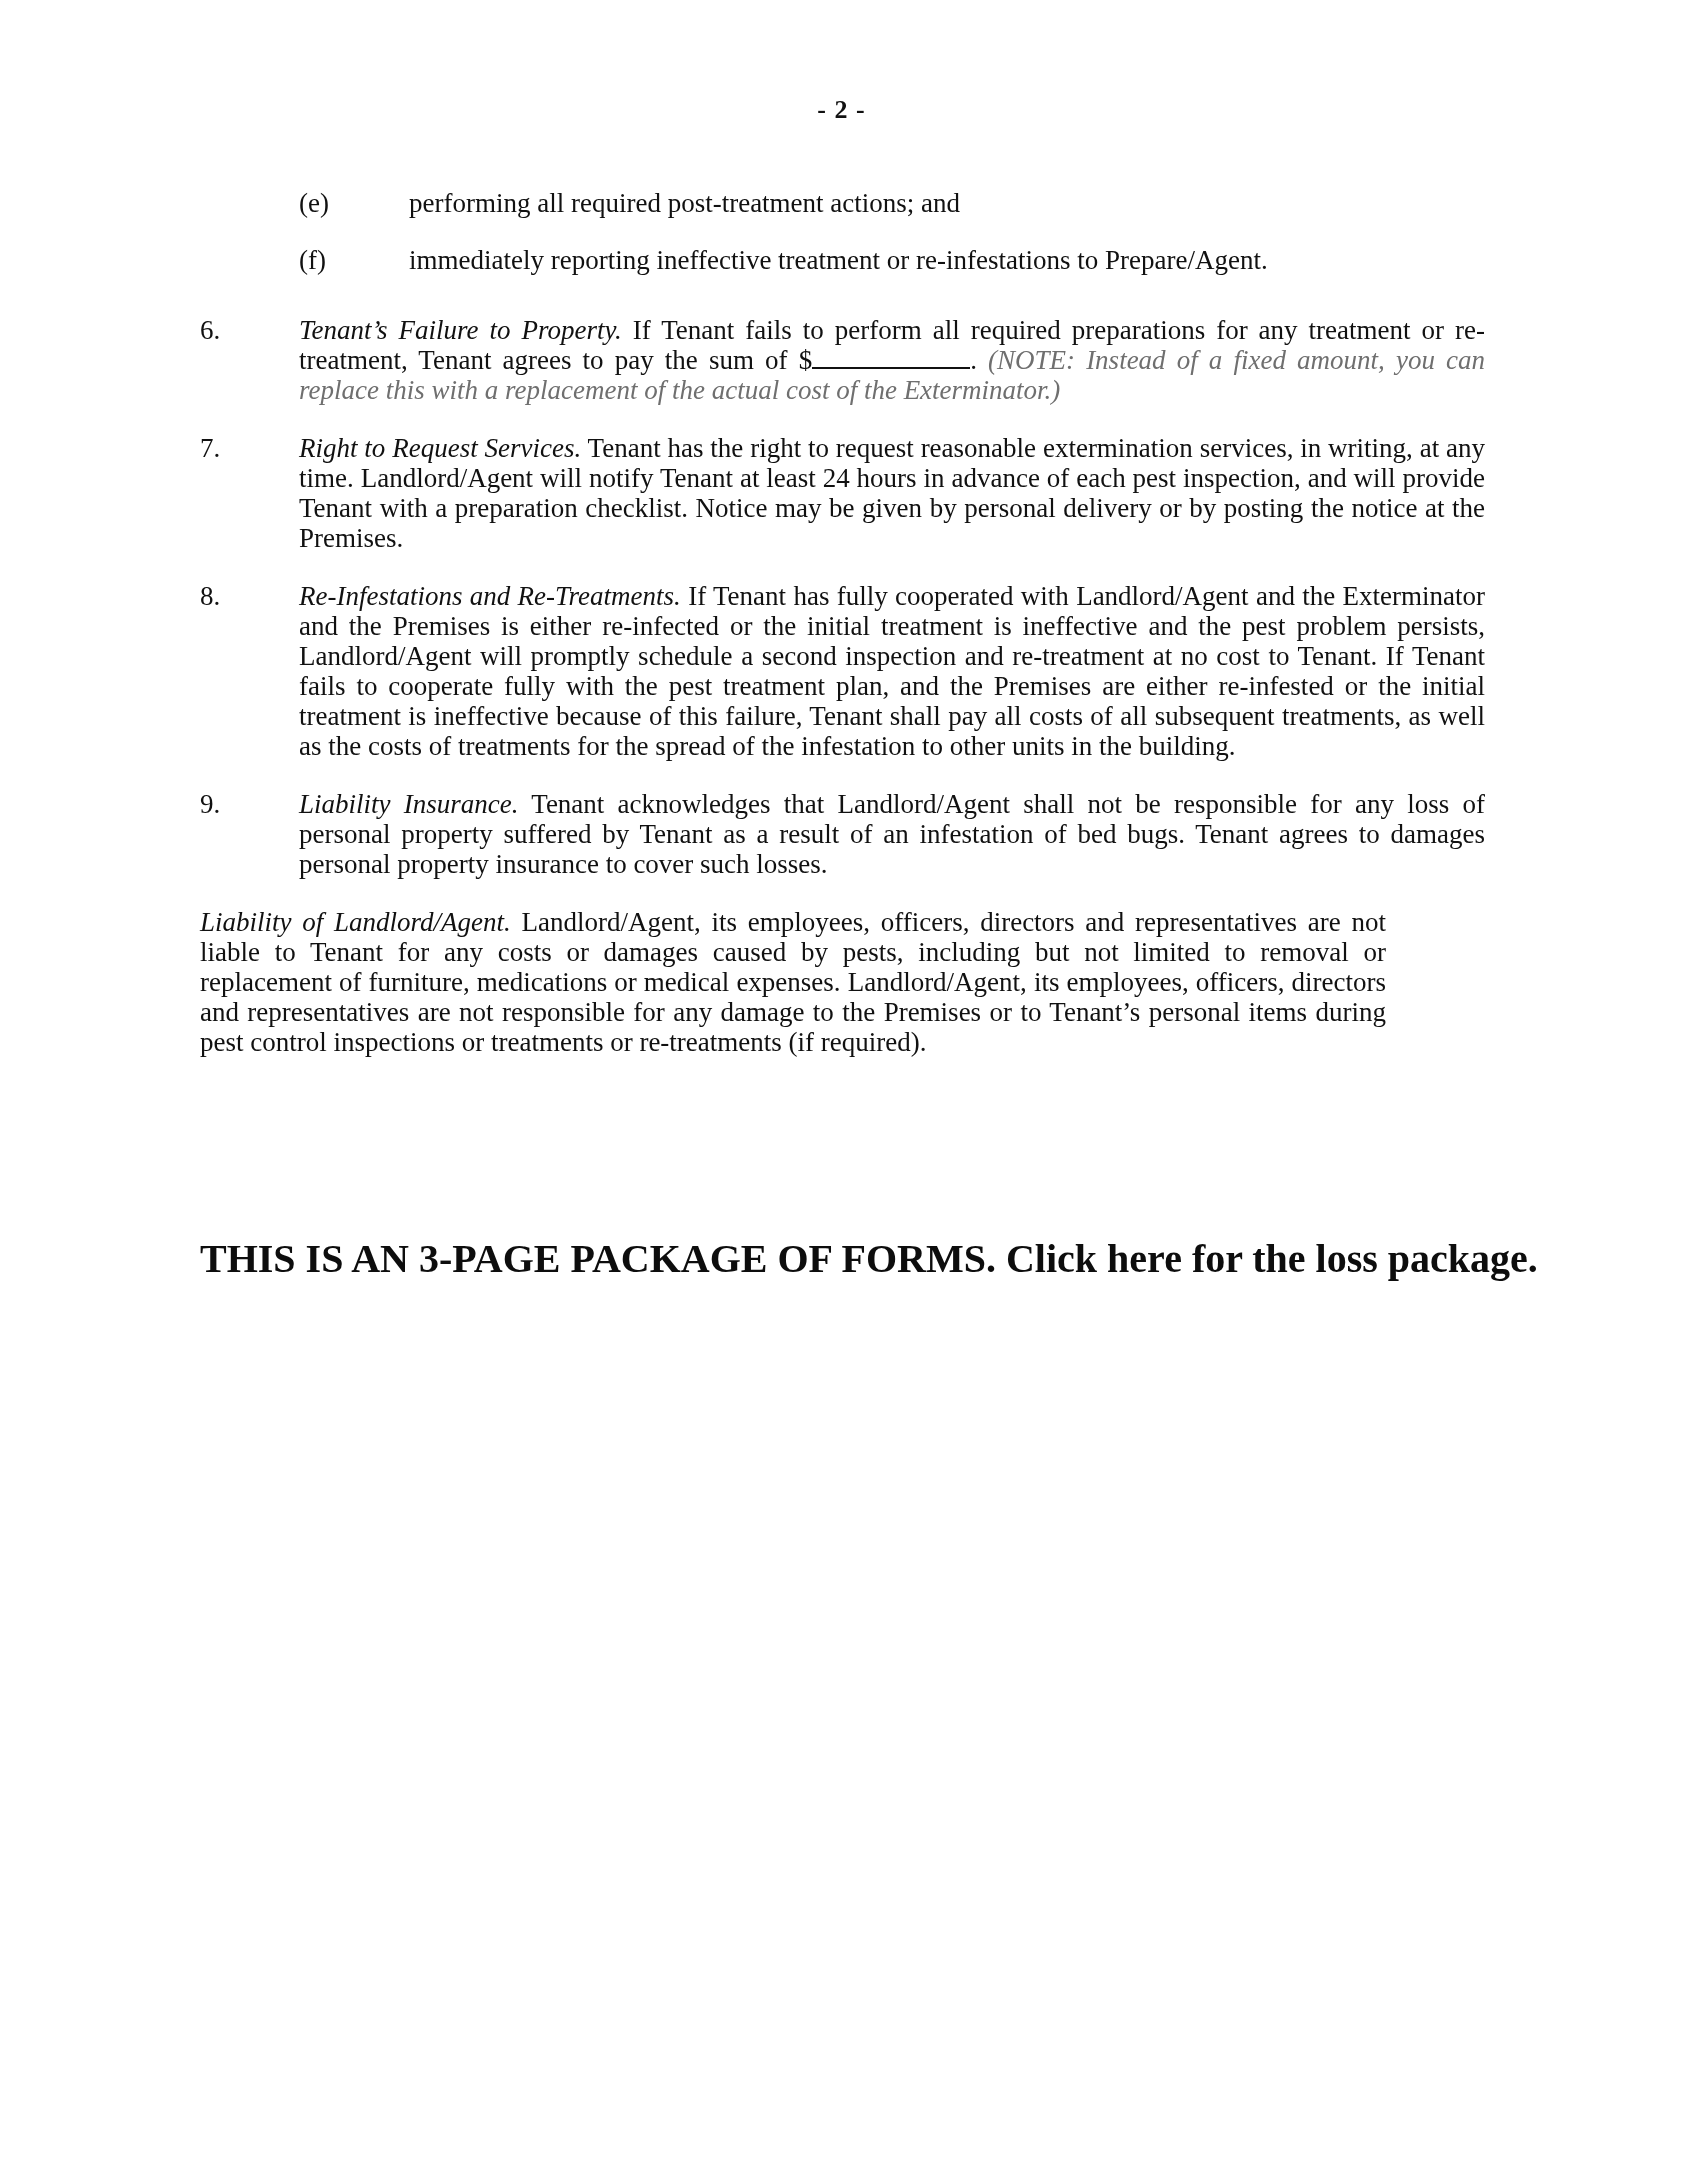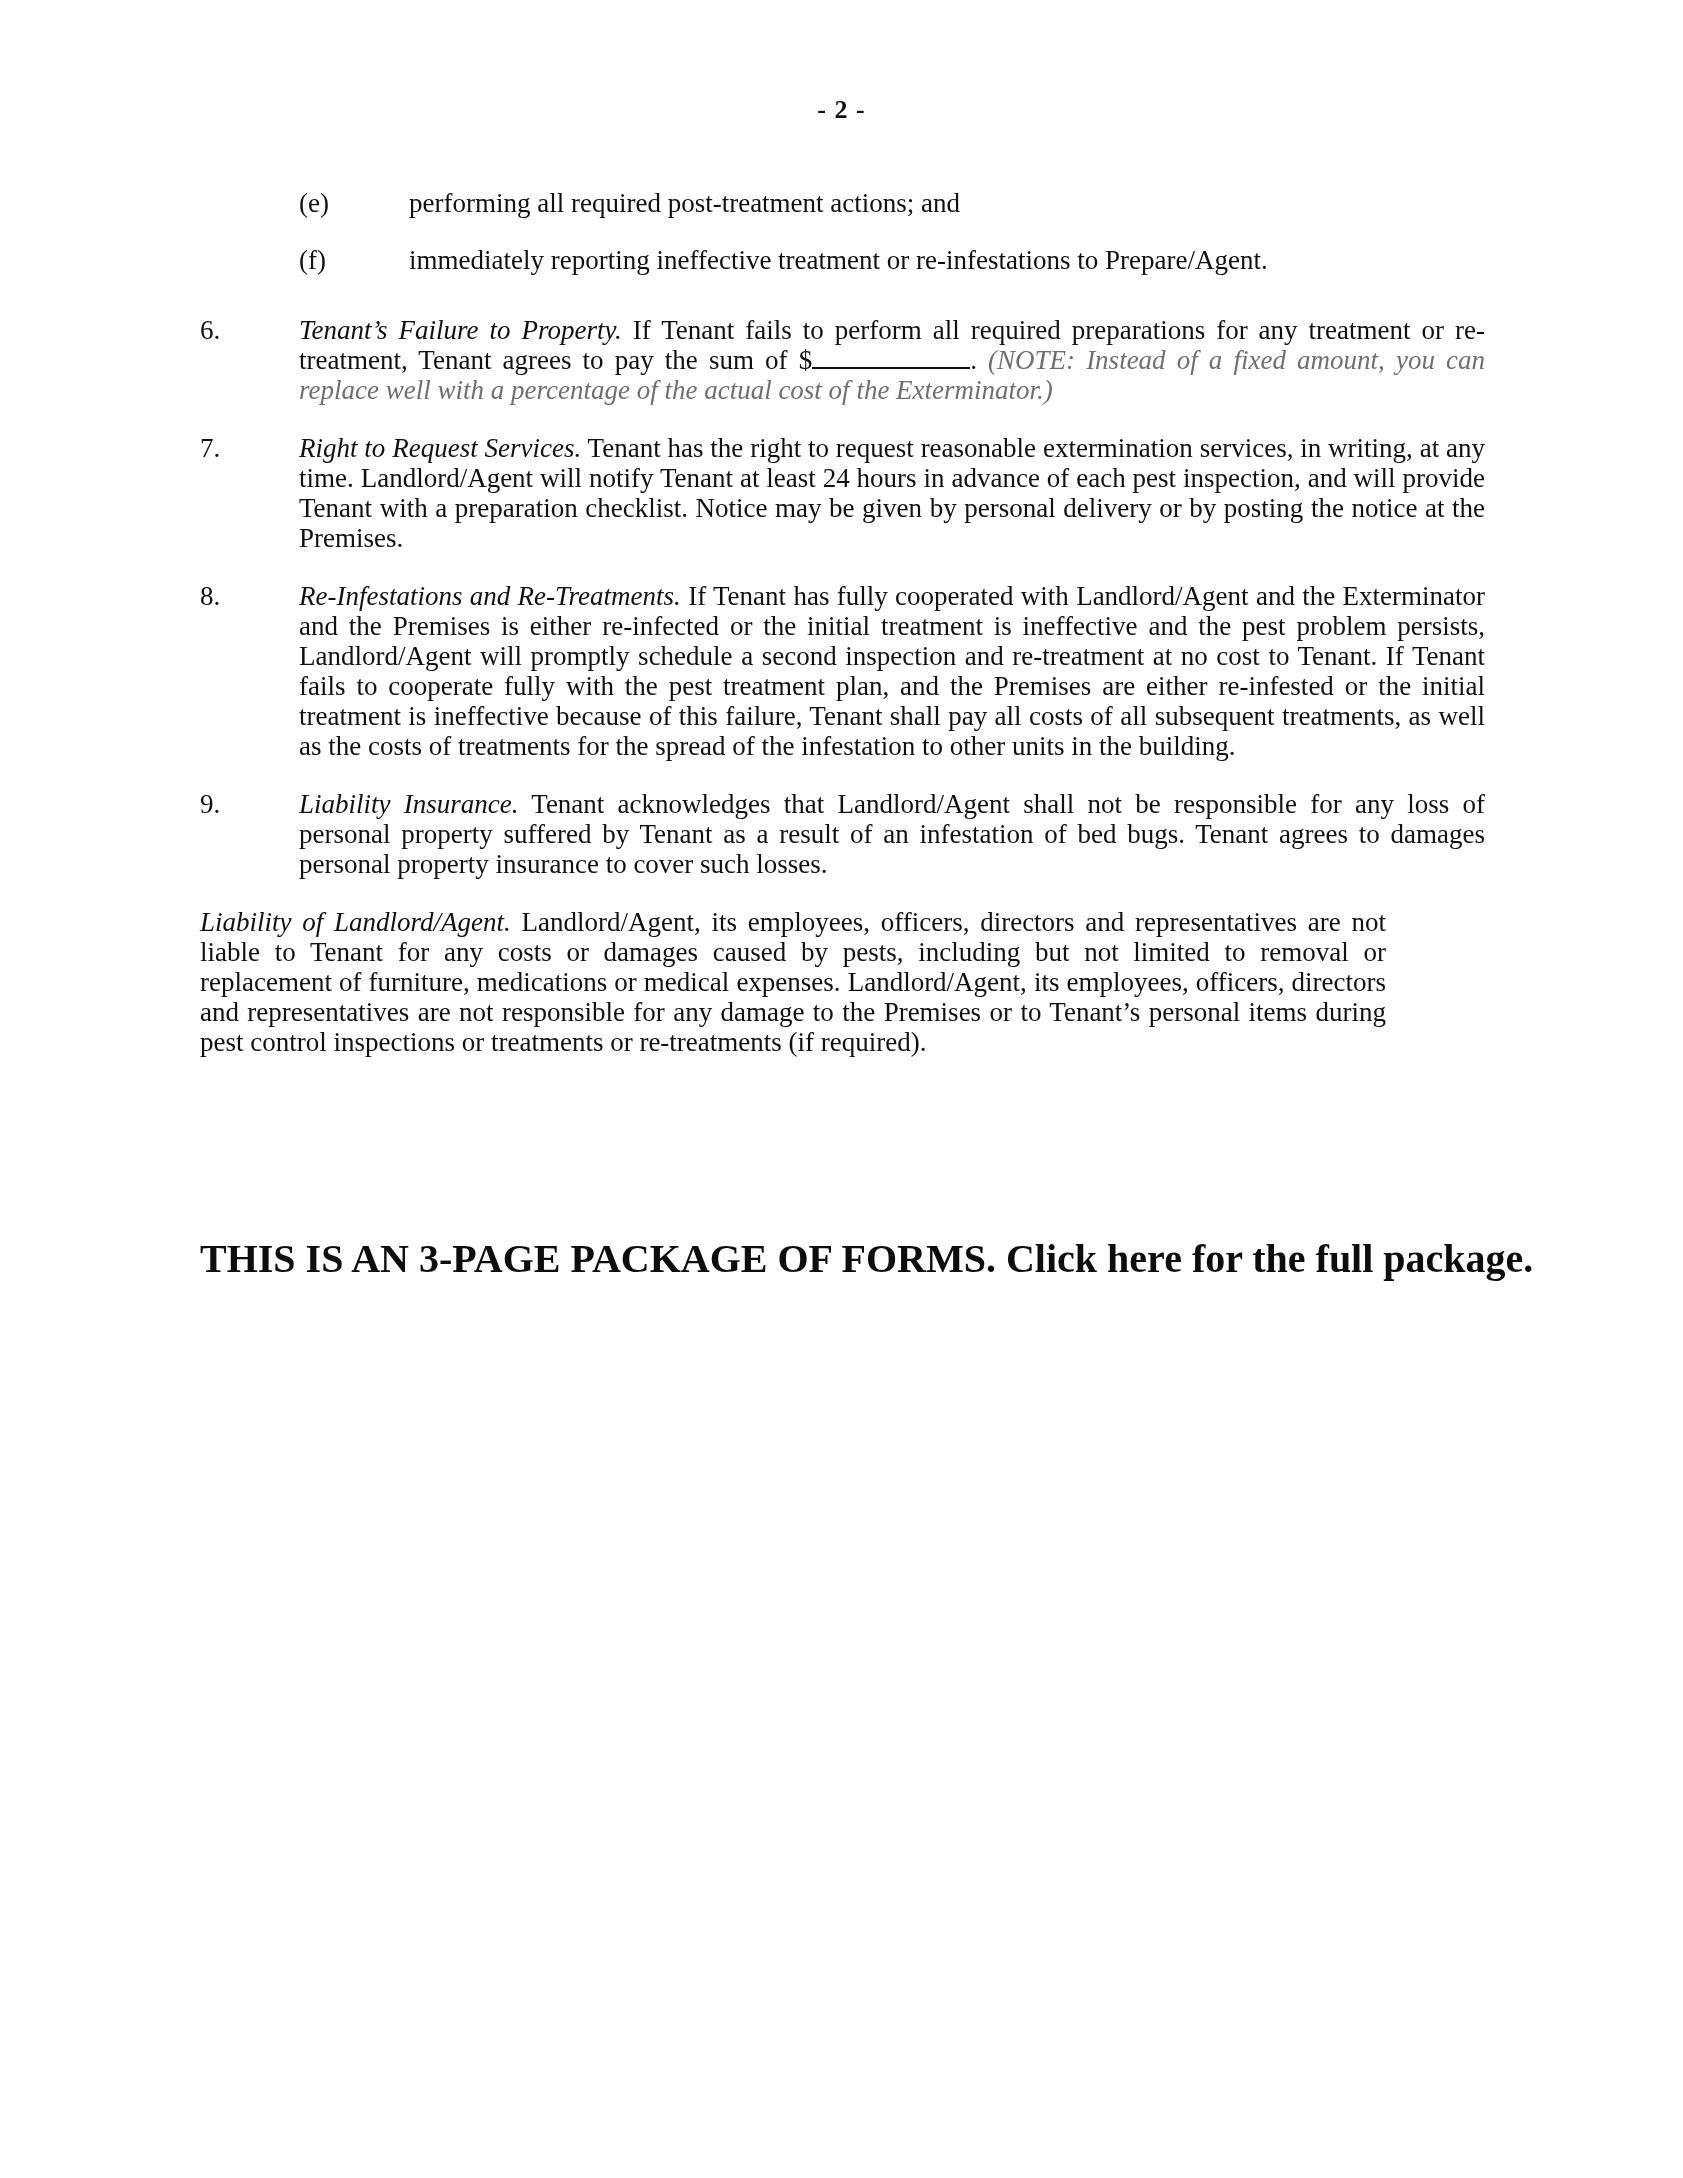--- a/index.html
+++ b/index.html
@@ -105,21 +105,21 @@
       <span class="txt">performing all required post-treatment actions; and</span>
     </div>
 
     <div class="sub-item gap-after">
       <span class="lbl">(f)</span>
       <span class="txt">immediately reporting ineffective treatment or re-infestations to Prepare/Agent.</span>
     </div>
 
     <div class="item">
       <span class="num">6.</span>
-      <p class="body"><span class="heading">Tenant’s Failure to Property.</span><span> If Tenant fails to perform all required preparations for any treatment or re-treatment, Tenant agrees to pay the sum of $</span><span class="blank"></span><span>. </span><span class="note">(NOTE: Instead of a fixed amount, you can replace well with a percentage of the actual cost of the Exterminator.)</span></p>
+      <p class="body"><span class="heading">Tenant’s Failure to Property.</span><span> If Tenant fails to perform all required preparations for any treatment or re-treatment, Tenant agrees to pay the sum of $</span><span class="blank"></span><span>. </span><span class="note">(NOTE: Instead of a fixed amount, you can replace this with a replacement of the actual cost of the Exterminator.)</span></p>
     </div>
 
     <div class="item">
       <span class="num">7.</span>
       <p class="body"><span class="heading">Right to Request Services.</span><span> Tenant has the right to request reasonable extermination services, in writing, at any time. Landlord/Agent will notify Tenant at least 24 hours in advance of each pest inspection, and will provide Tenant with a preparation checklist. Notice may be given by personal delivery or by posting the notice at the Premises.</span></p>
     </div>
 
     <div class="item">
       <span class="num">8.</span>
       <p class="body"><span class="heading">Re-Infestations and Re-Treatments.</span><span> If Tenant has fully cooperated with Landlord/Agent and the Exterminator and the Premises is either re-infected or the initial treatment is ineffective and the pest problem persists, Landlord/Agent will promptly schedule a second inspection and re-treatment at no cost to Tenant. If Tenant fails to cooperate fully with the pest treatment plan, and the Premises are either re-infested or the initial treatment is ineffective because of this failure, Tenant shall pay all costs of all subsequent treatments, as well as the costs of treatments for the spread of the infestation to other units in the building.</span></p>
@@ -131,17 +131,17 @@
     </div>
 
     <div class="item">
       <p class="body"><span class="heading">Liability of Landlord/Agent.</span><span> Landlord/Agent, its employees, officers, directors and representatives are not liable to Tenant for any costs or damages caused by pests, including but not limited to removal or replacement of furniture, medications or medical expenses. Landlord/Agent, its employees, officers, directors and representatives are not responsible for any damage to the Premises or to Tenant’s personal items during pest control inspections or treatments or re-treatments (if required).</span></p>
     </div>
 
   </div>
 
   <div class="footer">
     <span>THIS IS AN 3-PAGE PACKAGE OF FORMS.</span>
-    <span class="link">Click here for the full package.</span>
+    <span class="link">Click here for the loss package.</span>
   </div>
 
 </div>
 
 
 </body></html>

